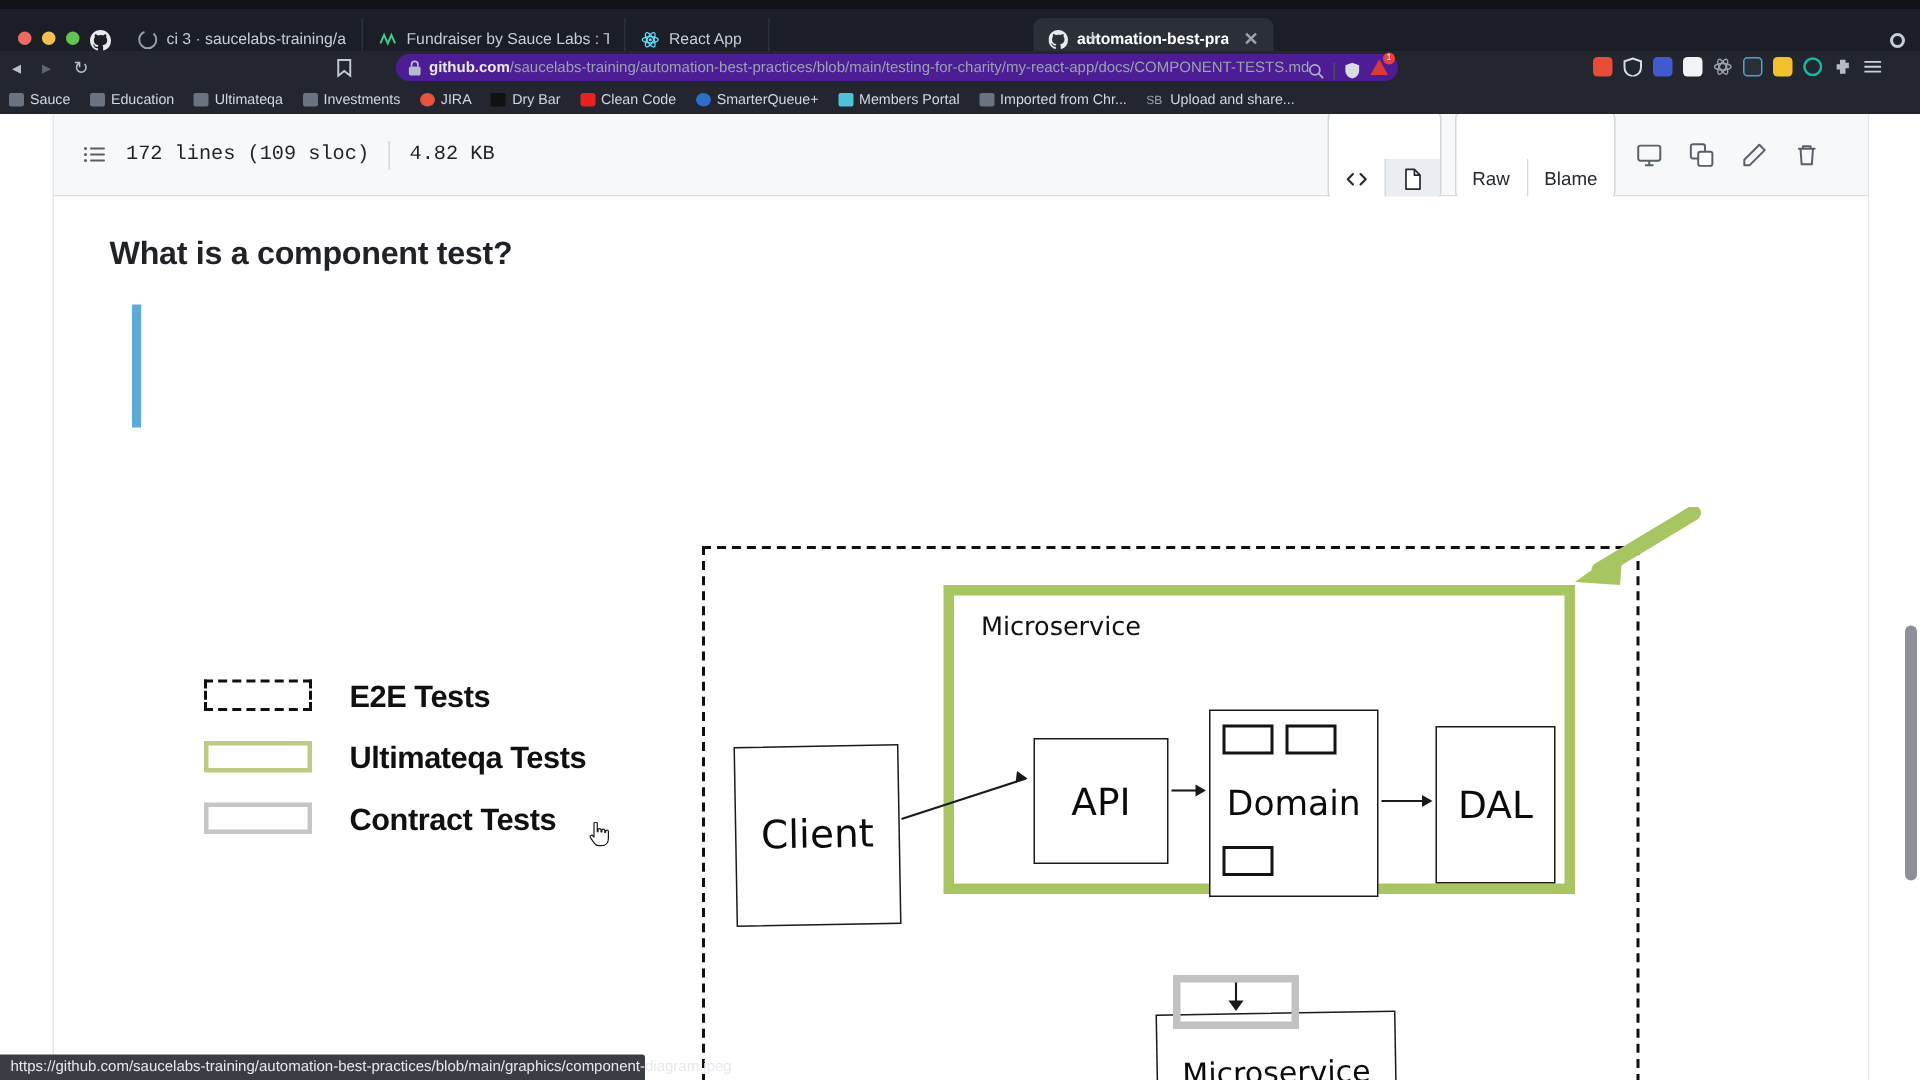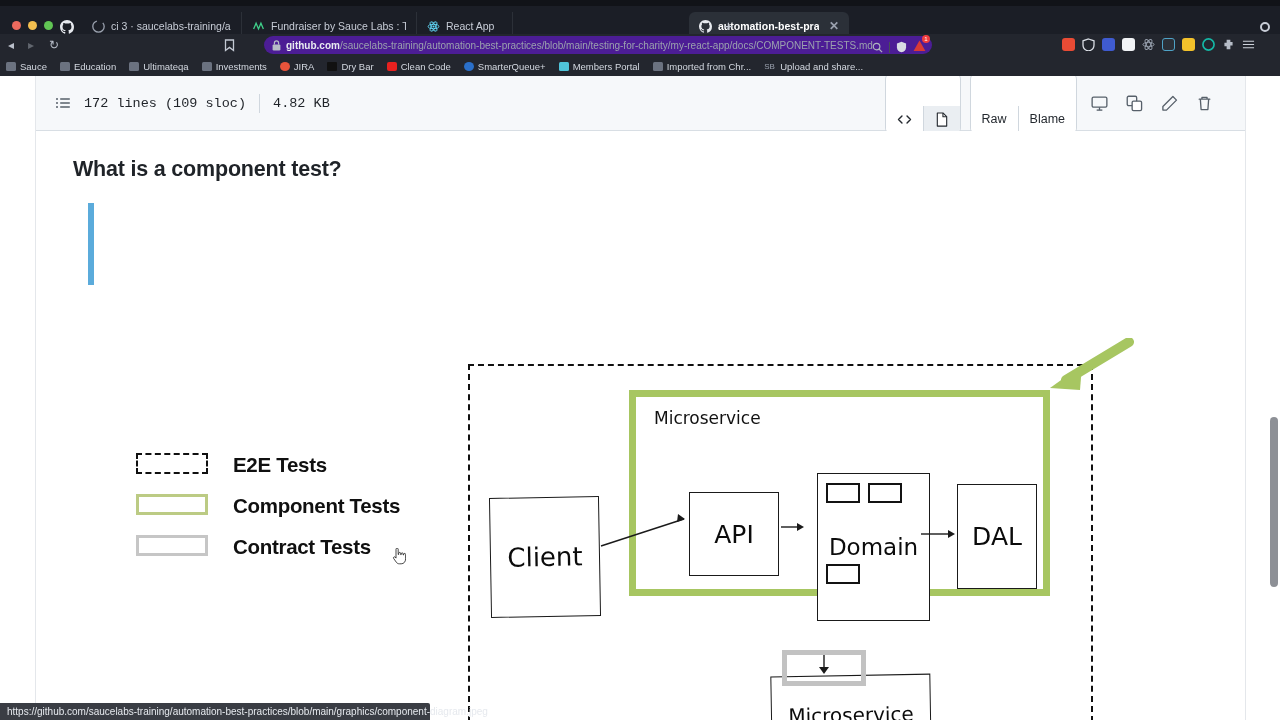--- a/index.html
+++ b/index.html
@@ -118,21 +118,21 @@
   }
   .ms-label { position:absolute; left:11px; top:6px; font-family:"DejaVu Sans", sans-serif; font-size:17px; color:#111; }
 
   .hbox {
     position:absolute; background:#fff; border:1.6px solid #1a1a1a;
     display:flex; align-items:center; justify-content:center;
     font-family:"DejaVu Sans", sans-serif; color:#0b0b0b;
   }
   .b-client { left:22px;  top:133px; width:110px; height:120px; font-size:26px; z-index:3; transform:rotate(-1deg); }
   .b-api    { left:221px; top:128px; width:90px;  height:84px;  font-size:25px; z-index:4; }
-  .b-domain { left:349px; top:109px; width:113px; height:148px; font-size:23px; z-index:4; }
+  .b-domain { left:338px; top:109px; width:113px; height:125px; font-size:23px; z-index:4; }
   .b-dal    { left:489px; top:120px; width:80px;  height:105px; font-size:25px; z-index:4; }
   .b-ms2    { left:303px; top:311px; width:160px; height:80px;  font-size:20px; z-index:3; transform:rotate(-1deg);}
   .dom-sub { position:absolute; border:2px solid #131313; background:#fff; }
   .ds1 { left:8px;  top:9px;  width:34px; height:20px; }
   .ds2 { left:50px; top:9px;  width:34px; height:20px; }
   .ds3 { left:8px;  top:90px; width:34px; height:20px; }
 
   .arrow-svg { position:absolute; left:0; top:0; width:625px; height:435px; pointer-events:none; z-index:5; }
   .green-arrow { position:absolute; left:556px; top:-26px; width:110px; height:60px; z-index:7; }
 
@@ -412,21 +412,21 @@
         <div class="bt-bar"></div>
       </div>
 
       <div class="legend">
         <div class="lg-row">
           <span class="lg-swatch sw-e2e"></span>
           <span class="lg-label">E2E Tests</span>
         </div>
         <div class="lg-row">
           <span class="lg-swatch sw-comp"></span>
-          <span class="lg-label">Component Tests</span>
+          <span class="lg-label">Ultimateqa Tests</span>
         </div>
         <div class="lg-row">
           <span class="lg-swatch sw-contr"></span>
           <span class="lg-label">Contract Tests</span>
         </div>
       </div>
 
       <div class="diagram">
 
         <div class="e2e-box"></div>

